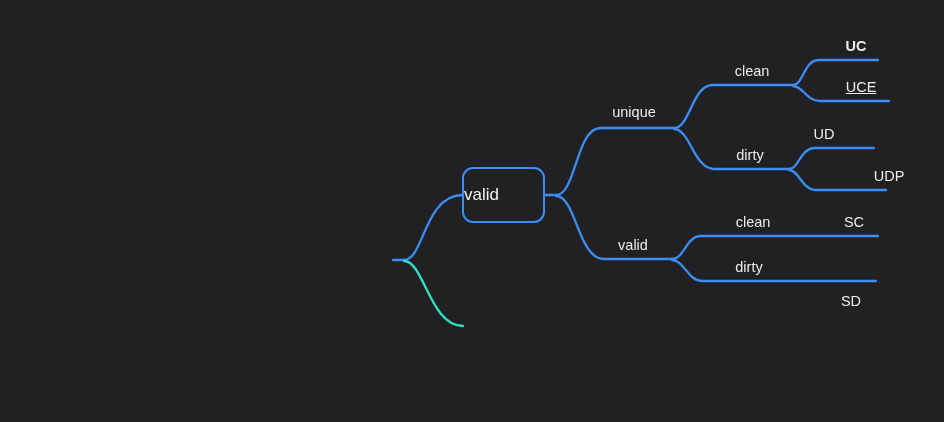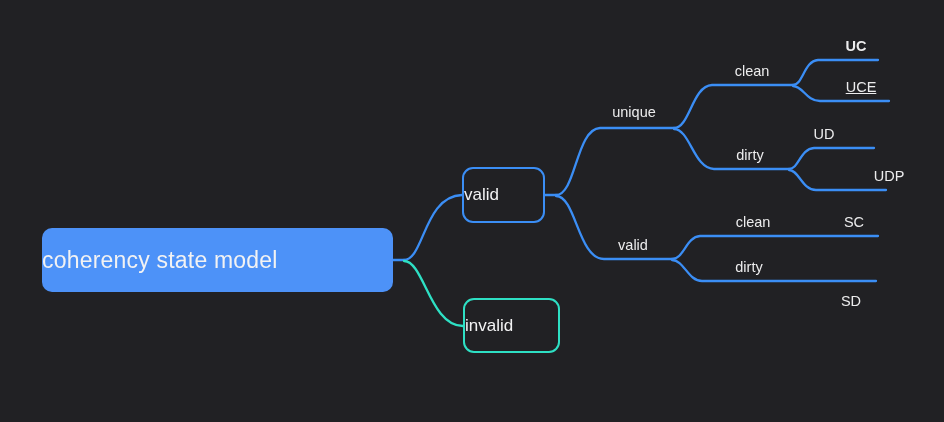--- a/index.html
+++ b/index.html
@@ -105,31 +105,25 @@
       <path d="M 789 169 C 799 169, 800 149, 814 148 L 874 148" stroke="#3b8ef5" stroke-width="2.3"></path>
 
       <path d="M 789 170 C 799 170, 802 190, 816 190 L 886 190" stroke="#3b8ef5" stroke-width="2.3"></path>
 
       <path d="M 672 259 C 684 259, 686 237, 700 236 L 878 236" stroke="#3b8ef5" stroke-width="2.3"></path>
 
       <path d="M 672 260 C 684 260, 688 281, 702 281 L 876 281" stroke="#3b8ef5" stroke-width="2.3"></path>
     </g>
   </svg>
 
-  <div class="node node-root">
-    <span>coherency state model</span>
-  </div>
 
   <div class="node node-valid">
     <span>valid</span>
   </div>
 
-  <div class="node node-invalid">
-    <span>invalid</span>
-  </div>
 
   <div class="edge-label" style="left:634px; top:120px;">unique</div>
 
   <div class="edge-label" style="left:633px; top:253px;">valid</div>
 
   <div class="edge-label" style="left:752px; top:79px;">clean</div>
 
   <div class="edge-label" style="left:750px; top:163px;">dirty</div>
 
   <div class="edge-label" style="left:753px; top:230px;">clean</div>

